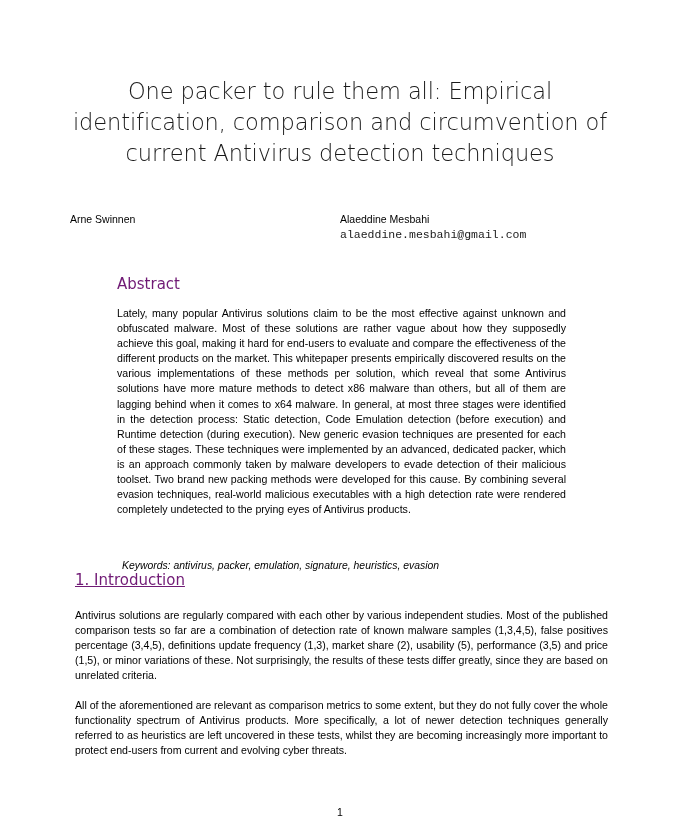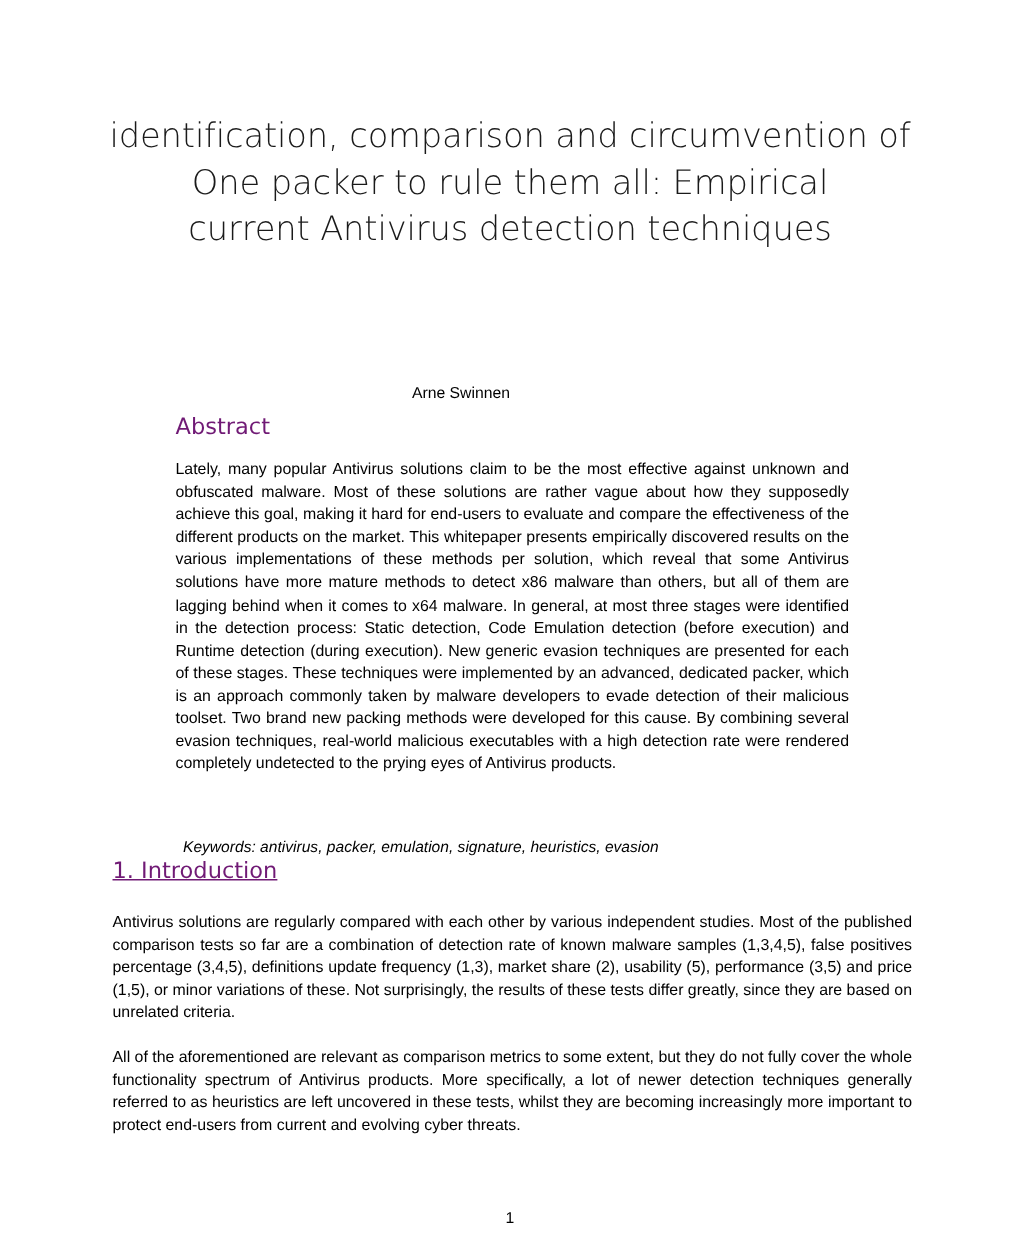--- a/index.html
+++ b/index.html
@@ -44,22 +44,21 @@
   .authors {
     position: absolute;
     left: 70px;
     top: 212px;
     width: 540px;
     display: flex;
     justify-content: space-between;
   }
   .author-col {
     width: 50%;
-    text-align: right;
-    margin-top: 43px;
+    text-align: left;
   }
   .author-name {
     font-family: "Liberation Sans", sans-serif;
     font-size: 10.5px;
     line-height: 14px;
     color: #000;
   }
   .author-email {
     font-family: "Liberation Mono", "DejaVu Sans Mono", monospace;
     font-size: 11.5px;
@@ -139,28 +138,32 @@
     font-size: 10.5px;
     color: #000;
   }
 </style>
 </head>
 <body>
 
 <div class="page">
 
   <div class="title-block">
+    <div class="title-line">One packer to rule them all: Empirical</div>
     <div class="title-line">identification, comparison and circumvention of</div>
-    <div class="title-line">One packer to rule them all: Empirical</div>
     <div class="title-line">current Antivirus detection techniques</div>
   </div>
 
   <div class="authors">
     <div class="author-col">
       <div class="author-name">Arne Swinnen</div>
+    </div>
+    <div class="author-col">
+      <div class="author-name">Alaeddine Mesbahi</div>
+      <div class="author-email">alaeddine.mesbahi@gmail.com</div>
     </div>
   </div>
 
   <div class="heading" id="abstract-heading">Abstract</div>
 
   <div class="body-text" id="abstract-body">Lately, many popular Antivirus solutions claim to be the most effective against unknown and obfuscated malware. Most of these solutions are rather vague about how they supposedly achieve this goal, making it hard for end-users to evaluate and compare the effectiveness of the different products on the market. This whitepaper presents empirically discovered results on the various implementations of these methods per solution, which reveal that some Antivirus solutions have more mature methods to detect x86 malware than others, but all of them are lagging behind when it comes to x64 malware. In general, at most three stages were identified in the detection process: Static detection, Code Emulation detection (before execution) and Runtime detection (during execution). New generic evasion techniques are presented for each of these stages. These techniques were implemented by an advanced, dedicated packer, which is an approach commonly taken by malware developers to evade detection of their malicious toolset. Two brand new packing methods were developed for this cause. By combining several evasion techniques, real-world malicious executables with a high detection rate were rendered completely undetected to the prying eyes of Antivirus products.</div>
 
   <div id="keywords">Keywords: antivirus, packer, emulation, signature, heuristics, evasion</div>
 
   <div class="heading" id="intro-heading">1. Introduction</div>

